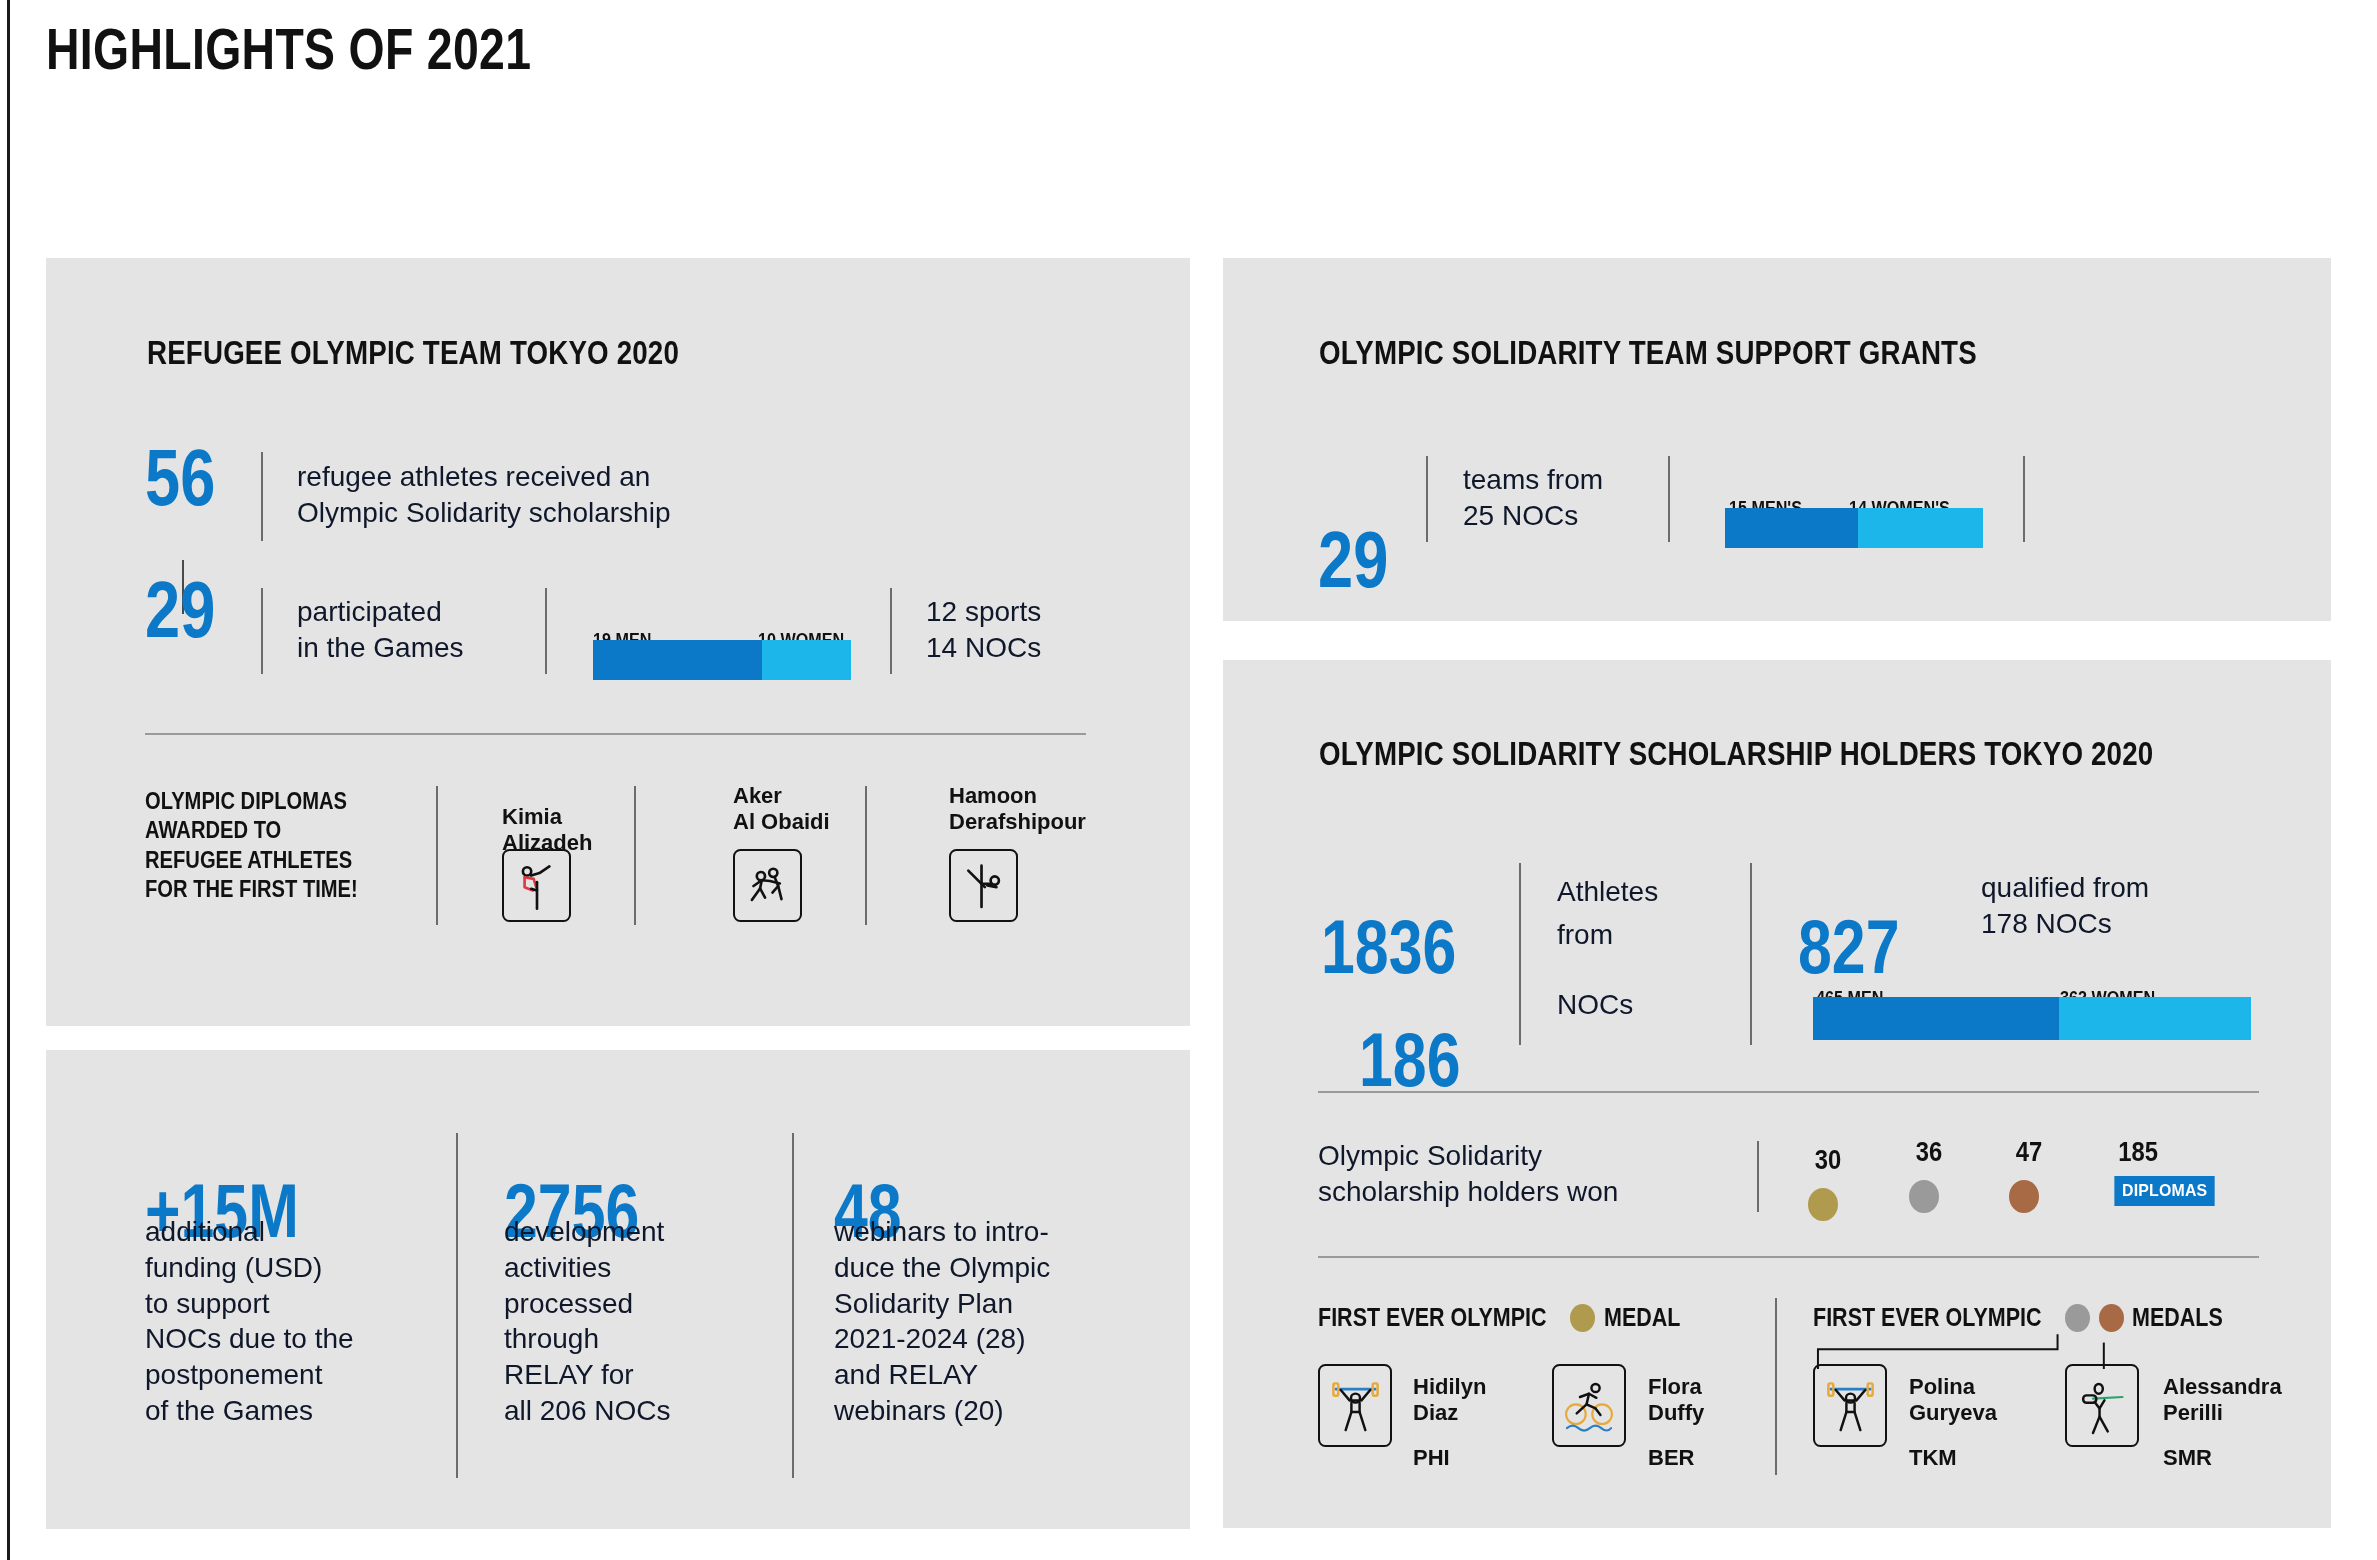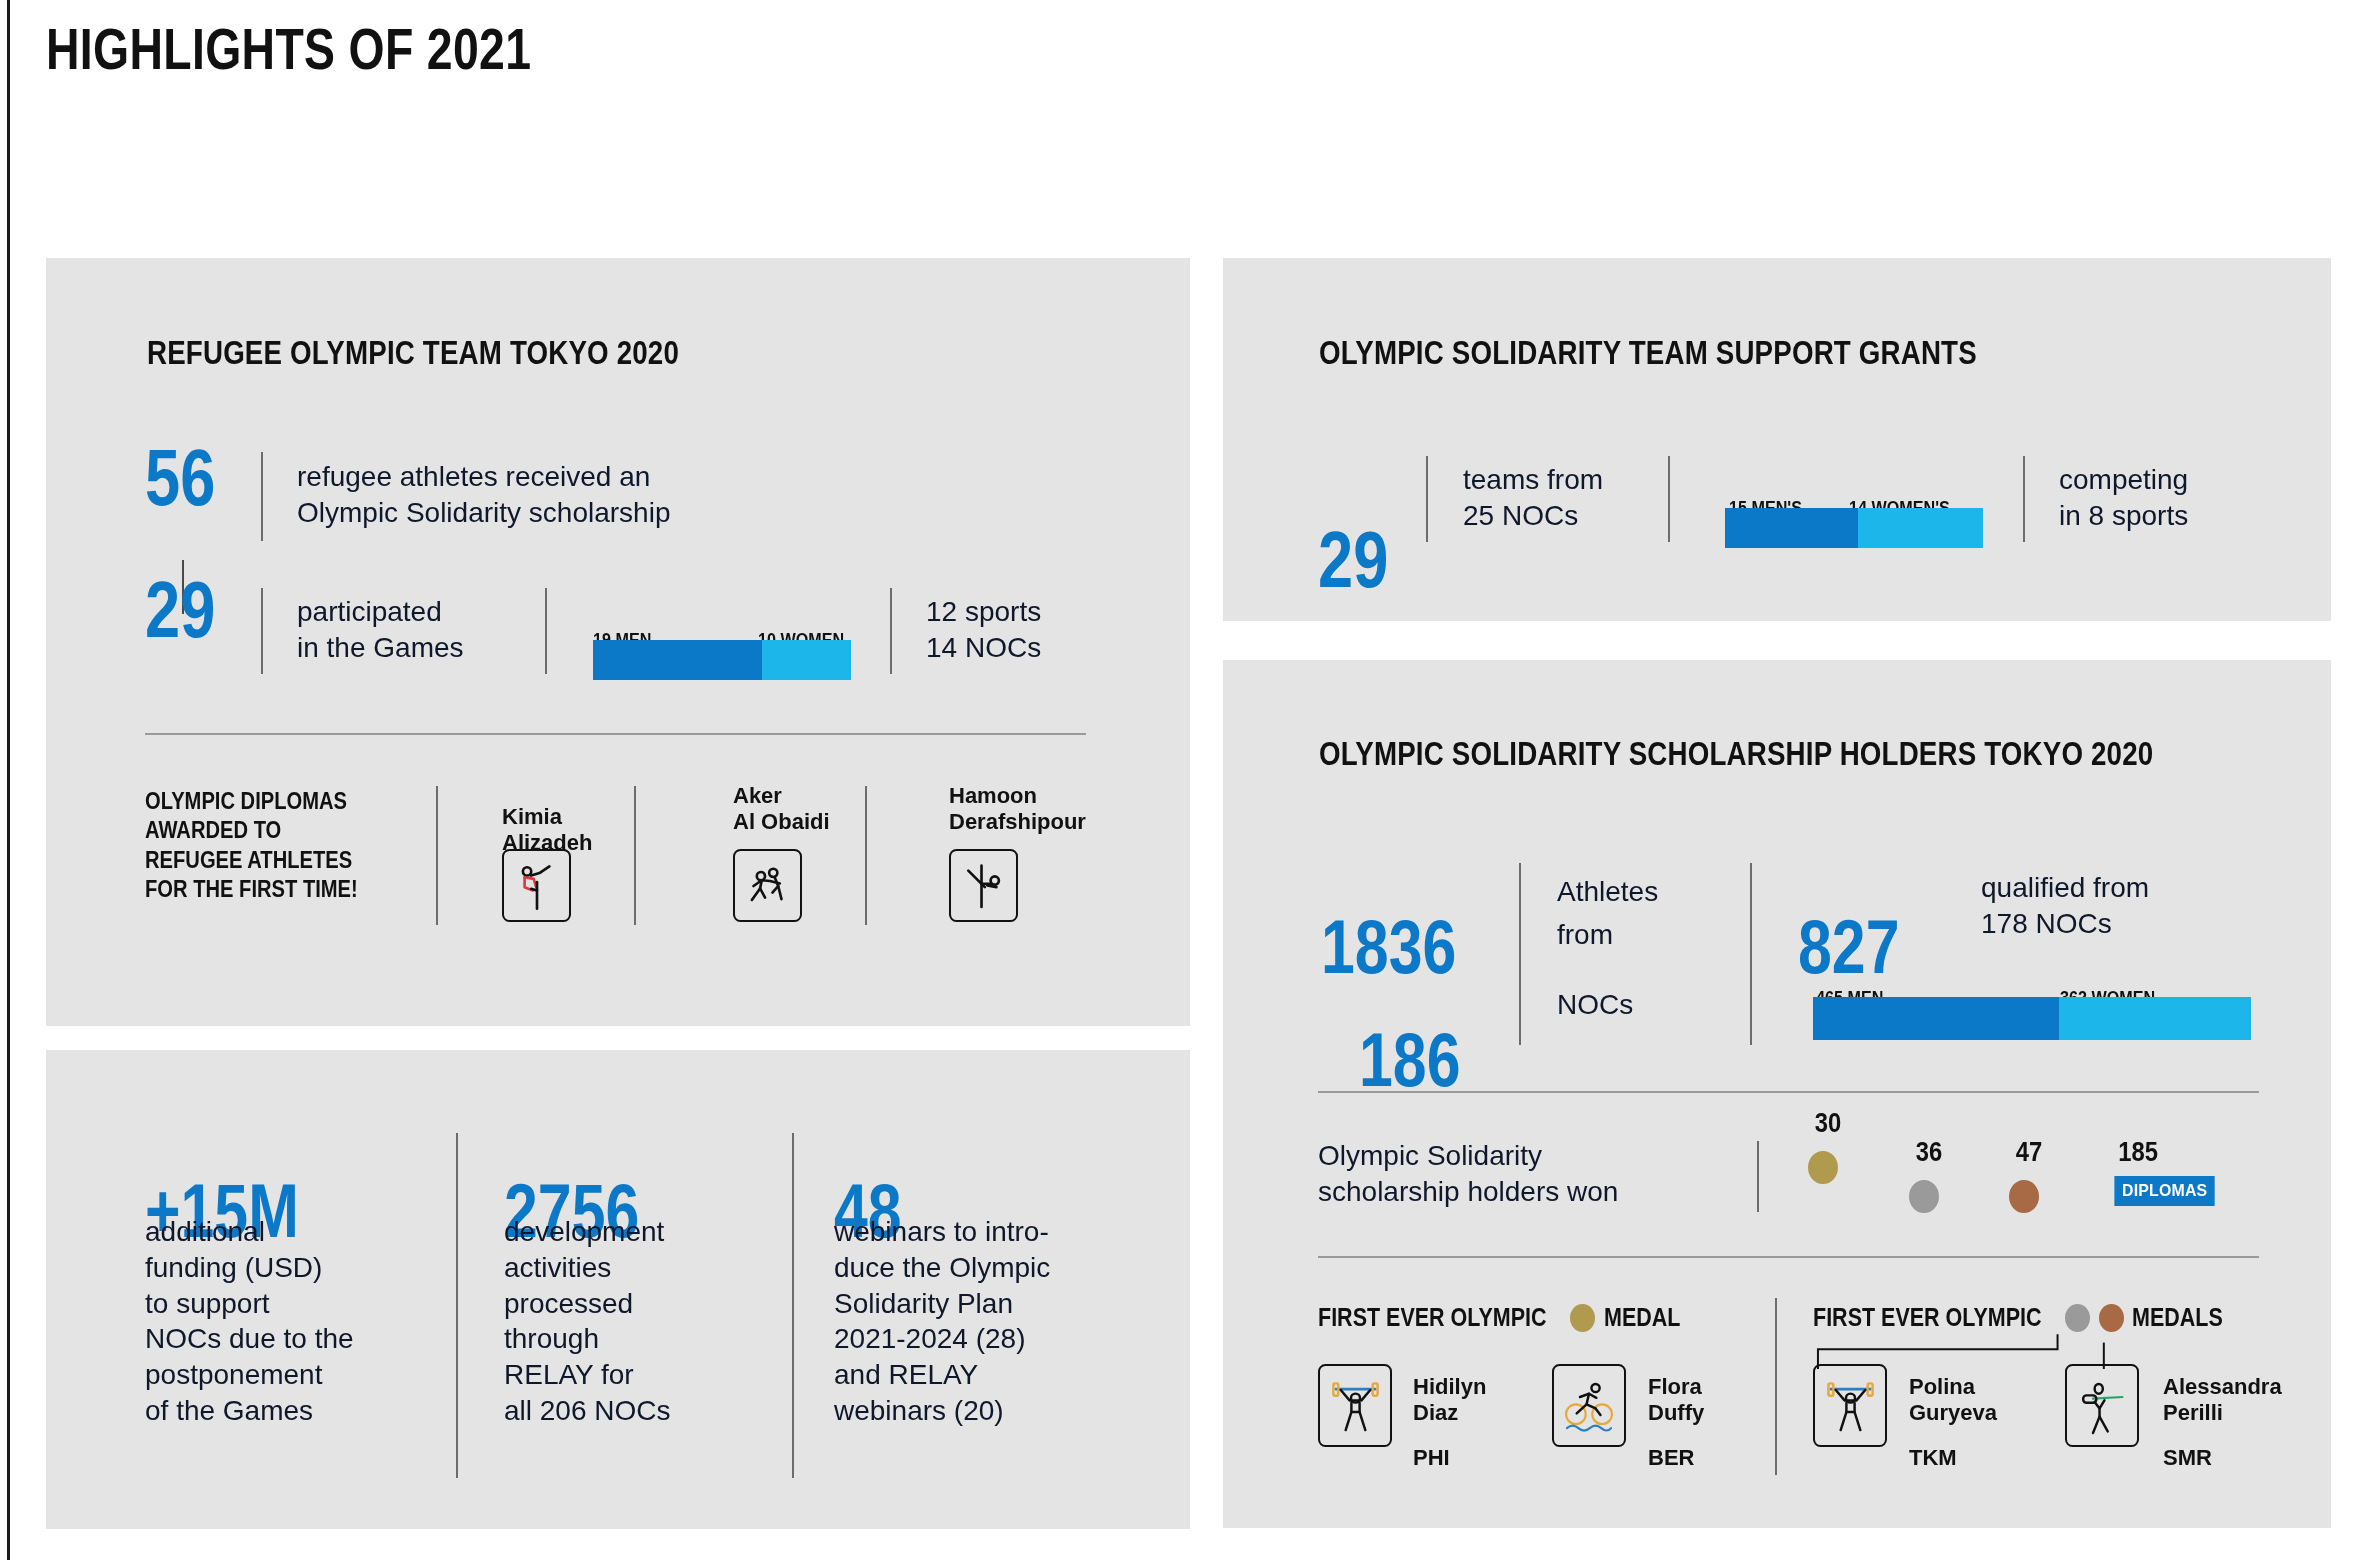--- a/index.html
+++ b/index.html
@@ -231,22 +231,20 @@
   <div class="vrule" style="left:1668px; top:456px; height:86px;"></div>
 
   <div class="barlabel" style="left:1729px; top:497px;">15 MEN'S</div>
   <div class="barlabel" style="left:1849px; top:497px;">14 WOMEN'S</div>
   <div class="bar" style="left:1725px; top:508px; width:258px; height:40px;">
     <div class="men" style="width:51.7%;"></div>
     <div class="women" style="width:48.3%;"></div>
   </div>
 
   <div class="vrule" style="left:2023px; top:456px; height:86px;"></div>
-  <div class="body-txt" style="position:absolute; left:2059px; top:462px; width:248px;">competing
-in 8 sports</div>
 
   <div class="panel" style="left:1223px; top:660px; width:1108px; height:868px;"></div>
 
   <div class="panel-title" style="position:absolute; left:1319px; top:735px;">OLYMPIC SOLIDARITY SCHOLARSHIP HOLDERS TOKYO 2020</div>
 
   <div class="bignum" style="position:absolute; left:1321px; top:916px; font-size:76px;">1836</div>
   <div class="vrule" style="left:1519px; top:863px; height:182px;"></div>
   <div class="body-txt" style="position:absolute; left:1557px; top:870px; width:198px; line-height:1.55;">Athletes
 from</div>
 
@@ -266,21 +264,21 @@
     <div class="women" style="width:43.8%;"></div>
   </div>
 
   <div class="hrule" style="left:1318px; top:1091px; width:941px;"></div>
 
   <div class="body-txt" style="position:absolute; left:1318px; top:1138px; width:347px;">Olympic Solidarity
 scholarship holders won</div>
 
   <div class="vrule" style="left:1757px; top:1141px; height:71px;"></div>
 
-  <div style="position:absolute; left:1808px; top:1107px; width:40px;">
+  <div style="position:absolute; left:1808px; top:1144px; width:40px;">
     <div class="cnt-num">30</div>
     <div class="medal-dot" style="width:30px; height:33px; background:#b09a4e; margin:11.6px auto 0;"></div>
   </div>
 
   <div style="position:absolute; left:1909px; top:1136px; width:40px;">
     <div class="cnt-num">36</div>
     <div class="medal-dot" style="width:30px; height:33px; background:#9a9a9a; margin:11.6px auto 0;"></div>
   </div>
 
   <div style="position:absolute; left:2009px; top:1136px; width:40px;">

